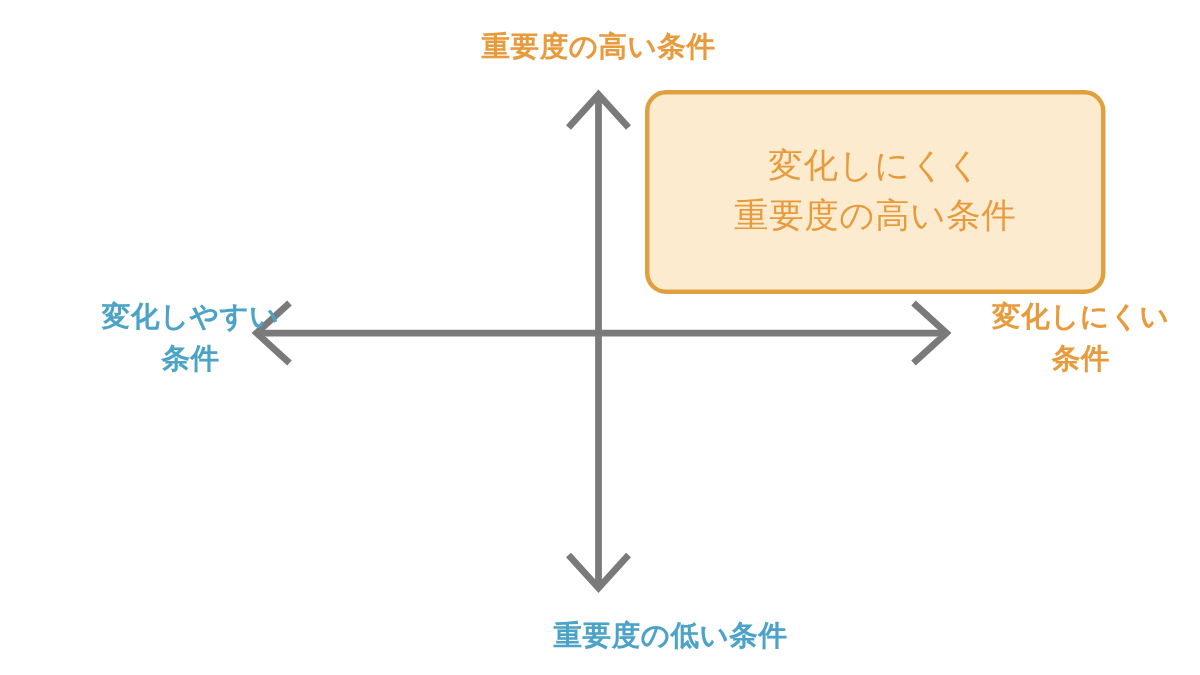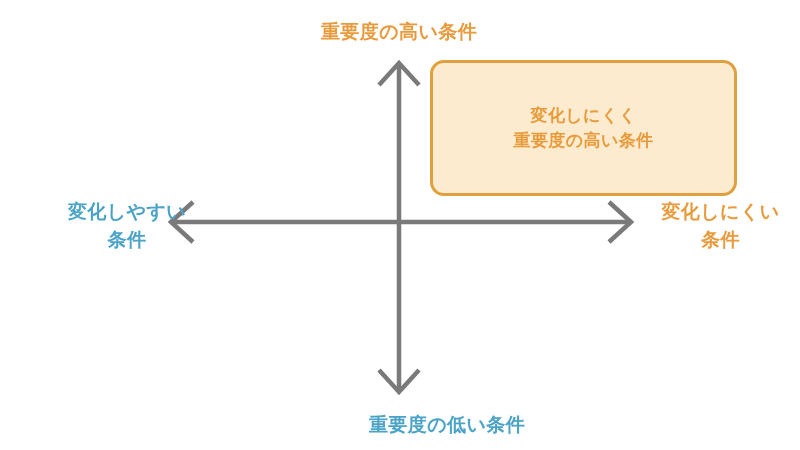--- a/index.html
+++ b/index.html
@@ -39,22 +39,22 @@
     box-sizing: border-box;
     background: #FCEBCE;
     border: 3px solid #E0A040;
     border-radius: 14px;
     display: flex;
     align-items: center;
     justify-content: center;
   }
   .highlight-text {
     color: #E89B3C;
-    font-size: 17px;
-    font-weight: bold;
+    font-size: 23px;
+    font-weight: normal;
     line-height: 1.45;
     text-align: center;
     letter-spacing: 0.4px;
     white-space: pre-line;
   }
 
   
   .axis-label {
     position: absolute;
     font-size: 19px;

